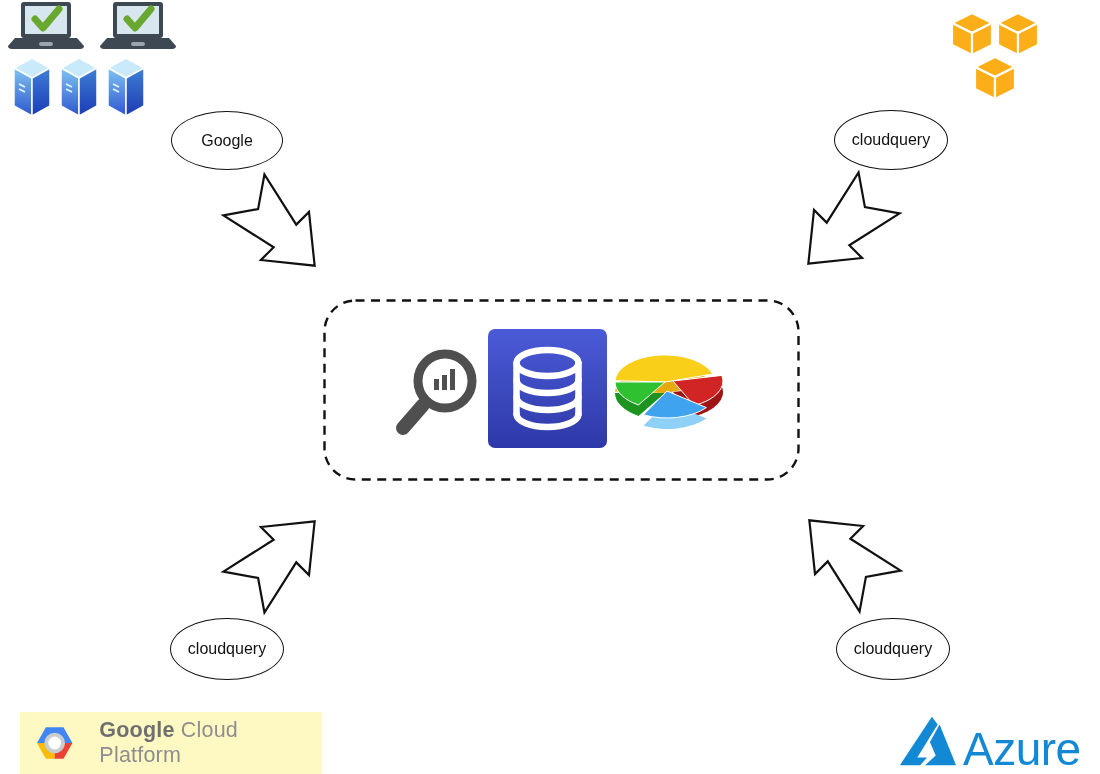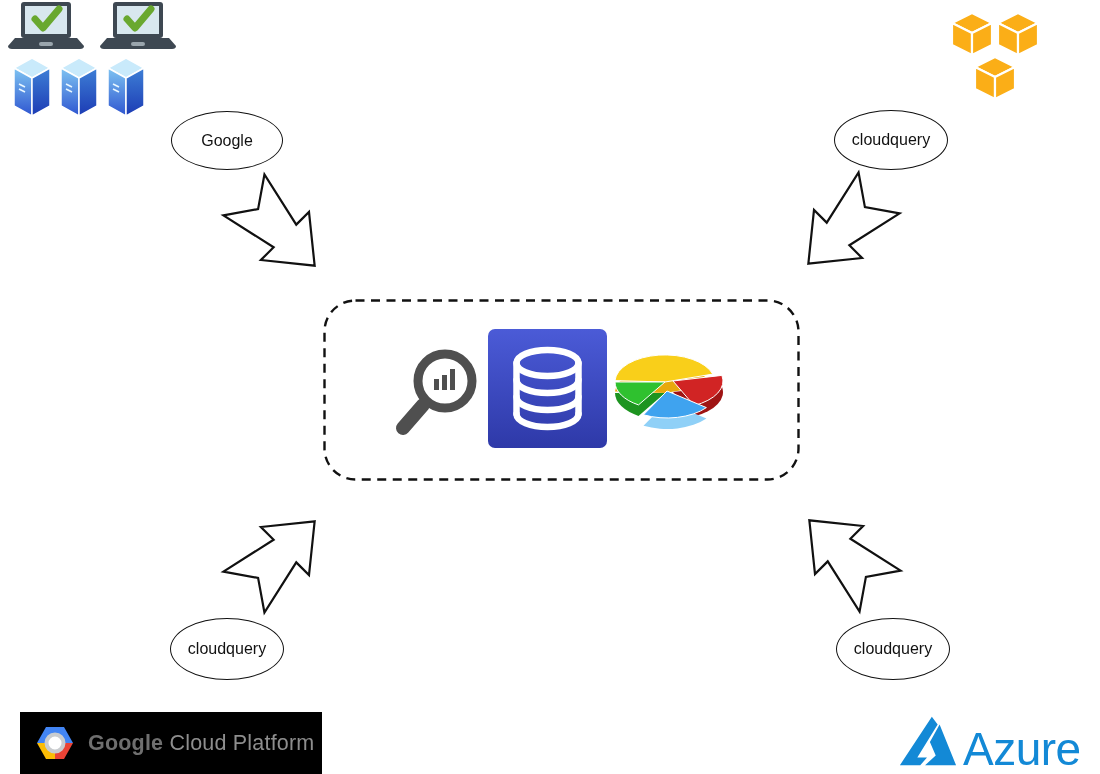--- a/index.html
+++ b/index.html
@@ -6,22 +6,22 @@
   #stage{position:relative;width:1100px;height:774px;background:#ffffff;overflow:hidden;
          font-family:"Liberation Sans",sans-serif;}
   .abs{position:absolute;}
   .oval{position:absolute;border:1.8px solid #111;border-radius:50%;background:#fff;
         display:flex;align-items:center;justify-content:center;font-size:16px;color:#111;}
   .arrow-wrap{position:absolute;width:110px;height:74px;}
   .hub-box{position:absolute;left:323px;top:299px;width:477px;height:182px;}
   .dbtile{position:absolute;left:488px;top:329px;width:119px;height:119px;border-radius:7px;
           background:linear-gradient(180deg,#4B5BD7 0%,#2E39A8 100%);
           display:flex;align-items:center;justify-content:center;}
-  .gcp-bar{position:absolute;left:20px;top:712px;width:302px;height:62px;background:#000000;
-           display:flex;align-items:center;padding-left:16px;box-sizing:border-box;}
+  .gcp-bar{position:absolute;left:20px;top:712px;width:302px;height:62px;background:#fef9c3;
+           display:flex;align-items:center;padding-left:16px;box-sizing:border-box;gap:12px;}
   .gcp-text{margin-left:14px;font-size:21.5px;letter-spacing:.2px;}
   .gcp-bold{font-weight:700;color:#6F6F6F;}
   .gcp-light{font-weight:400;color:#8E8E8E;}
   .azure-text{position:absolute;left:963px;top:722px;font-size:46px;color:#1389D6;
               letter-spacing:-0.5px;}
 </style>
 </head>
 <body>
 
 <div id="stage">

